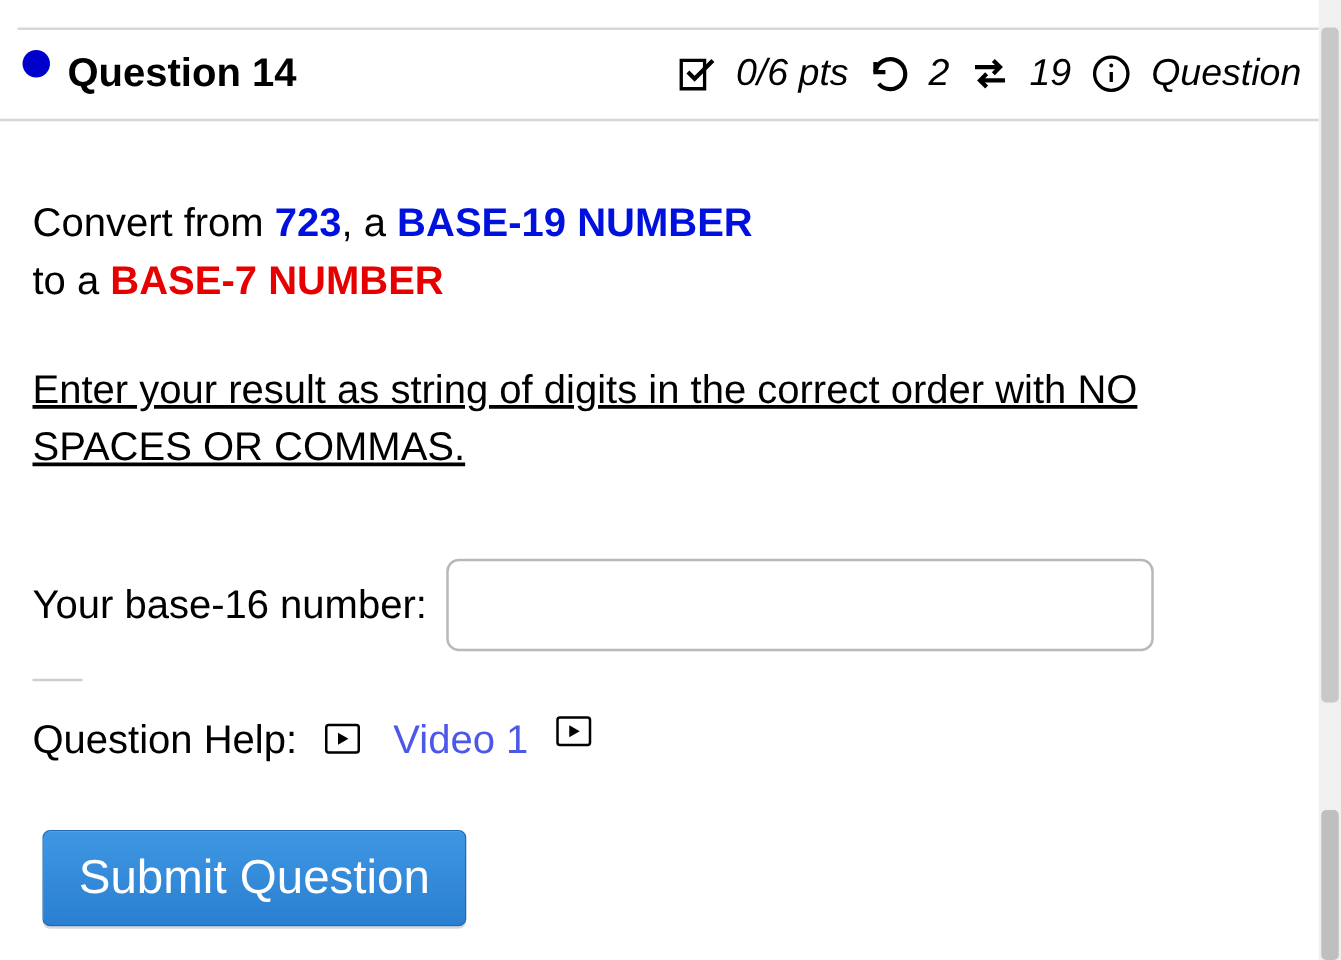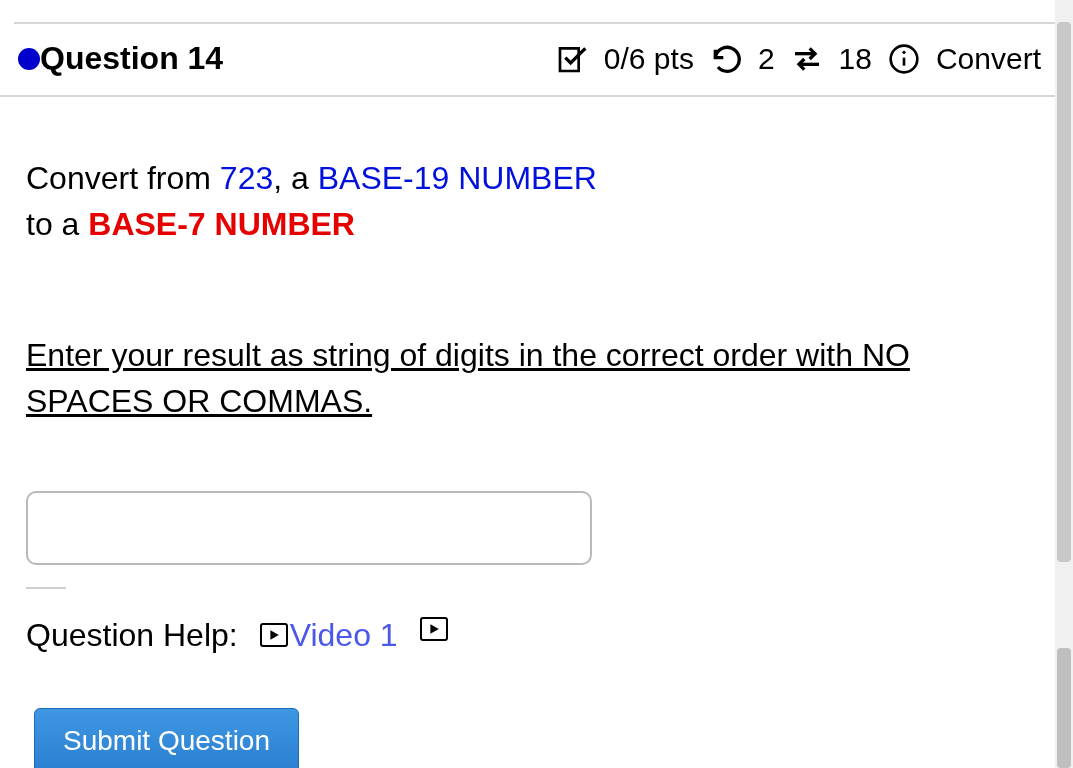--- a/index.html
+++ b/index.html
@@ -53,64 +53,66 @@
     }
     .header {
       display: flex;
       align-items: center;
       justify-content: space-between;
       padding: 16px 14px 18px 18px;
       border-bottom: 2px solid #d7d7d7;
     }
     .hleft {
       display: flex;
-      align-items: center;
+      align-items: flex-start;
+      gap: 14px;
     }
     .dot {
       width: 22px;
       height: 22px;
       border-radius: 50%;
       background: #0000cc;
       flex-shrink: 0;
     }
     .qtitle {
       font-weight: 700;
       font-size: 32px;
     }
     .hright {
       display: flex;
       align-items: center;
       gap: 16px;
       font-size: 30px;
+      font-style: italic;
     }
     .hicon {
       display: inline-flex;
       align-items: center;
     }
     .hicon svg {
       width: 32px;
       height: 32px;
     }
     .body {
       padding: 58px 26px 22px 26px;
     }
     .prompt {
       font-size: 32px;
       line-height: 1.45;
     }
     .blue {
       color: #0011dd;
-      font-weight: 400;
+      font-weight: 700;
     }
     .red {
       color: #e60000;
       font-weight: 700;
     }
     .instruct {
-      margin-top: 84px;
+      margin-top: 40px;
       font-size: 32px;
       text-decoration: underline;
       line-height: 1.45;
     }
     .answer-row {
       margin-top: 66px;
       display: flex;
       align-items: center;
       gap: 16px;
       font-size: 32px;
@@ -137,40 +139,40 @@
       gap: 22px;
       font-size: 32px;
     }
     .help-label {
       color: #000;
     }
     .video-link {
       color: #4b58e8;
       display: inline-flex;
       align-items: center;
-      gap: 2px;
+      gap: 27px;
       cursor: pointer;
     }
     .play-box {
       width: 28px;
       height: 24px;
       border: 2px solid #000;
       border-radius: 3px;
       display: inline-flex;
       align-items: center;
       justify-content: center;
     }
     .play-box svg {
       width: 12px;
       height: 12px;
     }
     .submit-btn {
       margin: 54px 0 0 8px;
       padding: 16px 28px;
-      font-size: 28px;
+      font-size: 38px;
       color: #fff;
       background: linear-gradient(#3f97e3, #2a7fd0);
       border: 1px solid #1f6bb6;
       border-radius: 6px;
       cursor: pointer;
       box-shadow: 0 2px 0 rgba(0,0,0,0.15);
       font-family: inherit;
     }
   </style>
 </head>
@@ -207,42 +209,43 @@
       <span>2</span>
 
       <span class="hicon">
         <svg viewBox="0 0 24 24" fill="none" stroke="#000" stroke-width="2.5">
           <path d="M3 8 H18"></path>
           <path d="M14 4 L18 8 L14 12" fill="none"></path>
           <path d="M21 16 H6"></path>
           <path d="M10 12 L6 16 L10 20" fill="none"></path>
         </svg>
       </span>
-      <span>18</span>
+      <span>19</span>
 
       <span class="hicon">
         <svg viewBox="0 0 24 24" fill="none" stroke="#000" stroke-width="2">
           <circle cx="12" cy="12" r="10"></circle>
           <circle cx="12" cy="7" r="1.2" fill="#000" stroke="none"></circle>
           <path d="M12 11 V17"></path>
         </svg>
       </span>
-      <span>Convert</span>
+      <span>Question</span>
     </div>
   </div>
 
   <div class="body">
     <div class="prompt">
       <span>Convert from </span><span class="blue">723</span><span>, a </span><span class="blue">BASE-19 NUMBER</span><br>
       <span>to a </span><span class="red">BASE-7 NUMBER</span>
     </div>
 
     <div class="instruct">Enter your result as string of digits in the correct order with NO SPACES OR COMMAS.</div>
 
     <div class="answer-row">
+      <span>Your base-16 number:</span>
       <input type="text" class="answer-input" value="" style="">
     </div>
 
     <hr class="small-hr">
 
     <div class="help-row">
       <span class="help-label">Question Help:</span>
 
       <span class="video-link">
         <span class="play-box">

